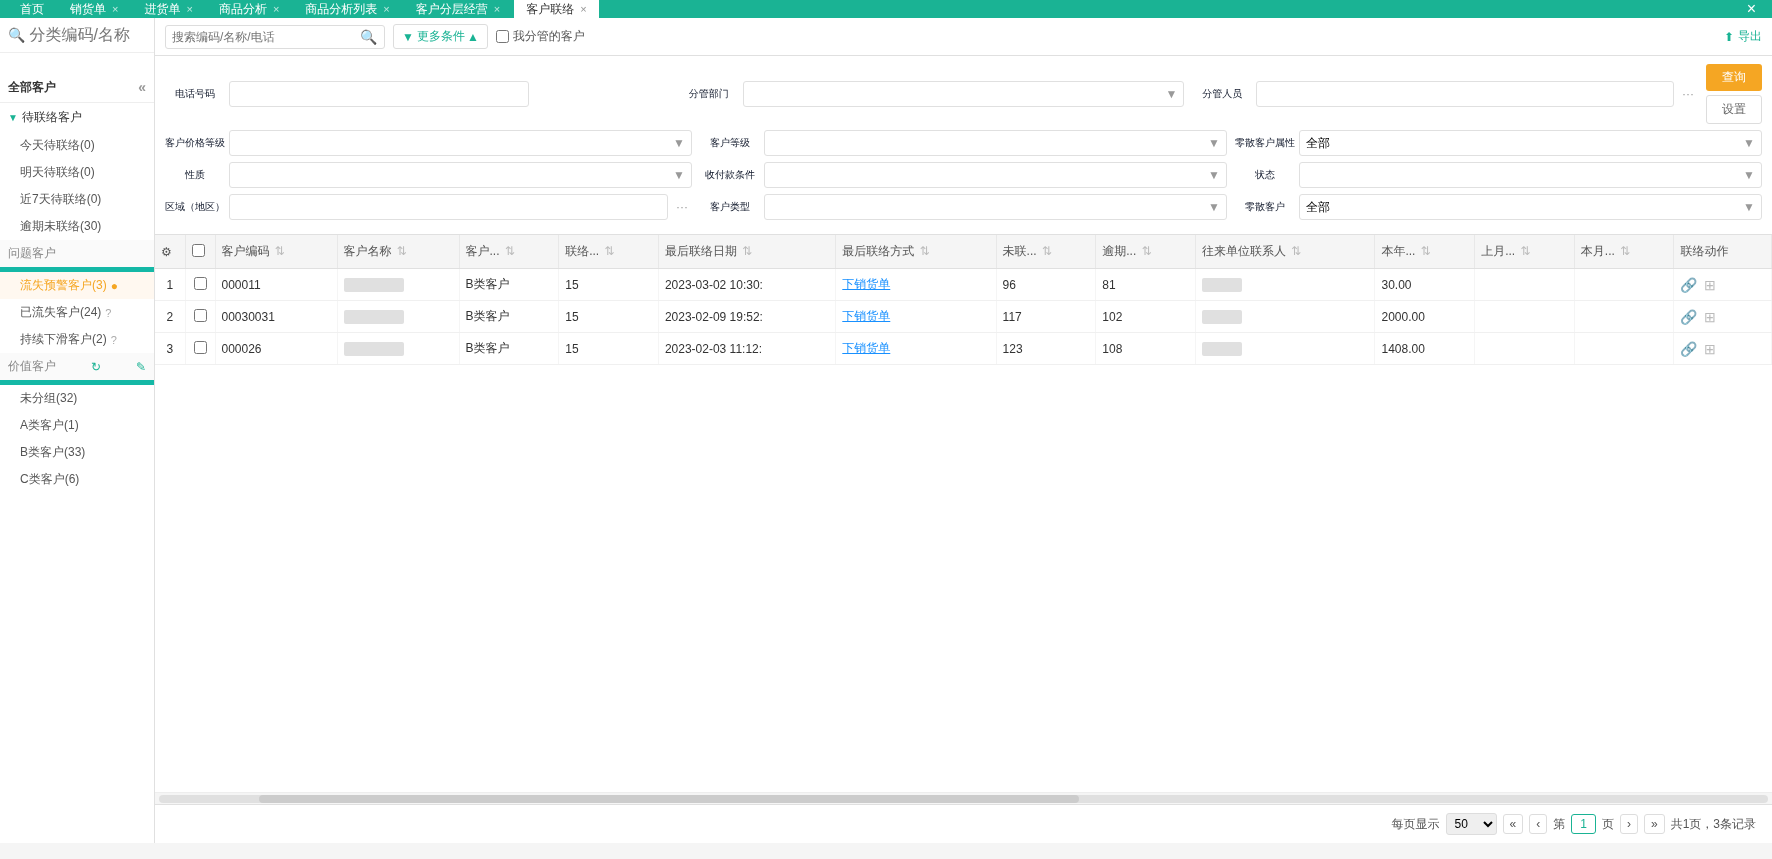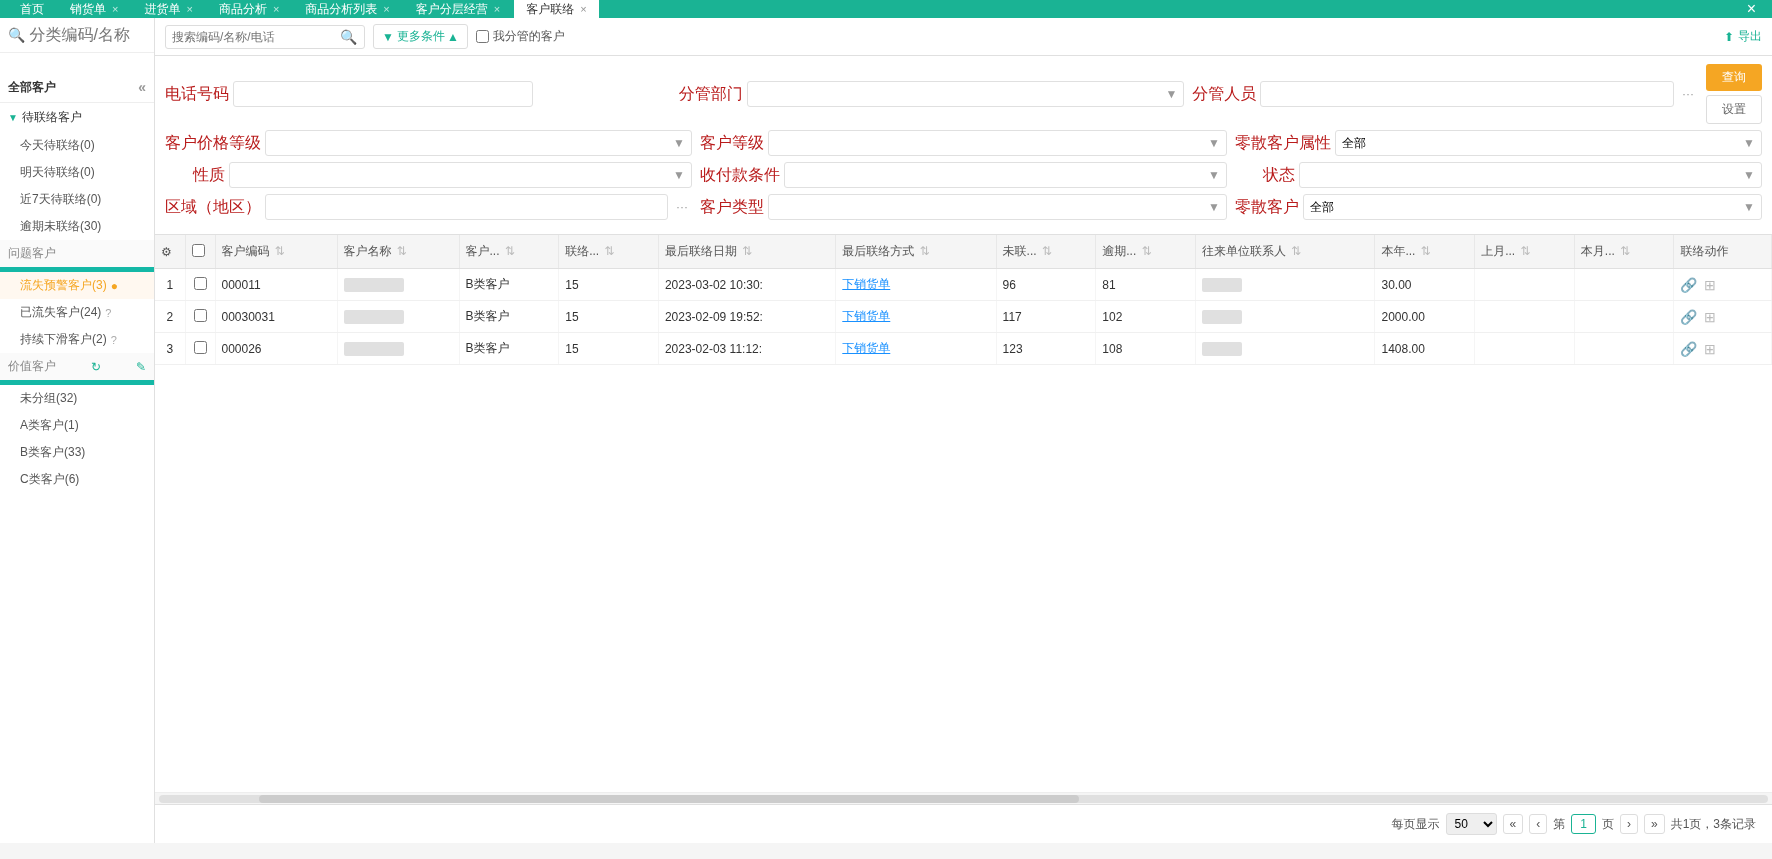--- a/index.html
+++ b/index.html
@@ -75,21 +75,21 @@
     
     .content { flex: 1; display: flex; flex-direction: column; overflow: hidden; }
 
     
     .toolbar {
       display: flex; align-items: center; padding: 6px 10px;
       background: #fff; border-bottom: 1px solid #e0e0e0; gap: 8px;
     }
     .toolbar-search {
       display: flex; border: 1px solid #ddd; border-radius: 3px;
-      padding: 3px 6px; background: #fff; width: 200px;
+      padding: 3px 6px; background: #fff; width: 220px;
     }
     .toolbar-search input {
       border: none; outline: none; width: 100%; font-size: 12px;
     }
     .toolbar-search .search-btn {
       color: #ff6600; cursor: pointer; font-size: 14px; margin-left: 4px;
     }
     .toolbar-filter {
       display: flex; align-items: center; color: #1ab394; cursor: pointer;
       border: 1px solid #ddd; border-radius: 3px; padding: 3px 8px; font-size: 12px;
@@ -105,21 +105,21 @@
     .filter-panel {
       background: #fff; border-bottom: 1px solid #e0e0e0;
       padding: 8px 10px;
     }
     .filter-row {
       display: flex; align-items: center; gap: 8px; margin-bottom: 6px;
     }
     .filter-item {
       display: flex; align-items: center; flex: 1; gap: 4px;
     }
-    .filter-label { color: #b91c1c; font-size: 16px; white-space: nowrap; min-width: 60px; text-align: right; }
+    .filter-label { color: #0f172a; font-size: 10px; white-space: nowrap; min-width: 60px; text-align: center; }
     .filter-input {
       flex: 1; border: 1px solid #e0e0e0; border-radius: 3px;
       padding: 4px 6px; font-size: 12px; outline: none; background: #fff;
       height: 26px;
     }
     .filter-select {
       flex: 1; border: 1px solid #e0e0e0; border-radius: 3px;
       padding: 4px 6px; font-size: 12px; outline: none; background: #fff;
       height: 26px; display: flex; align-items: center; justify-content: space-between;
       cursor: pointer;

